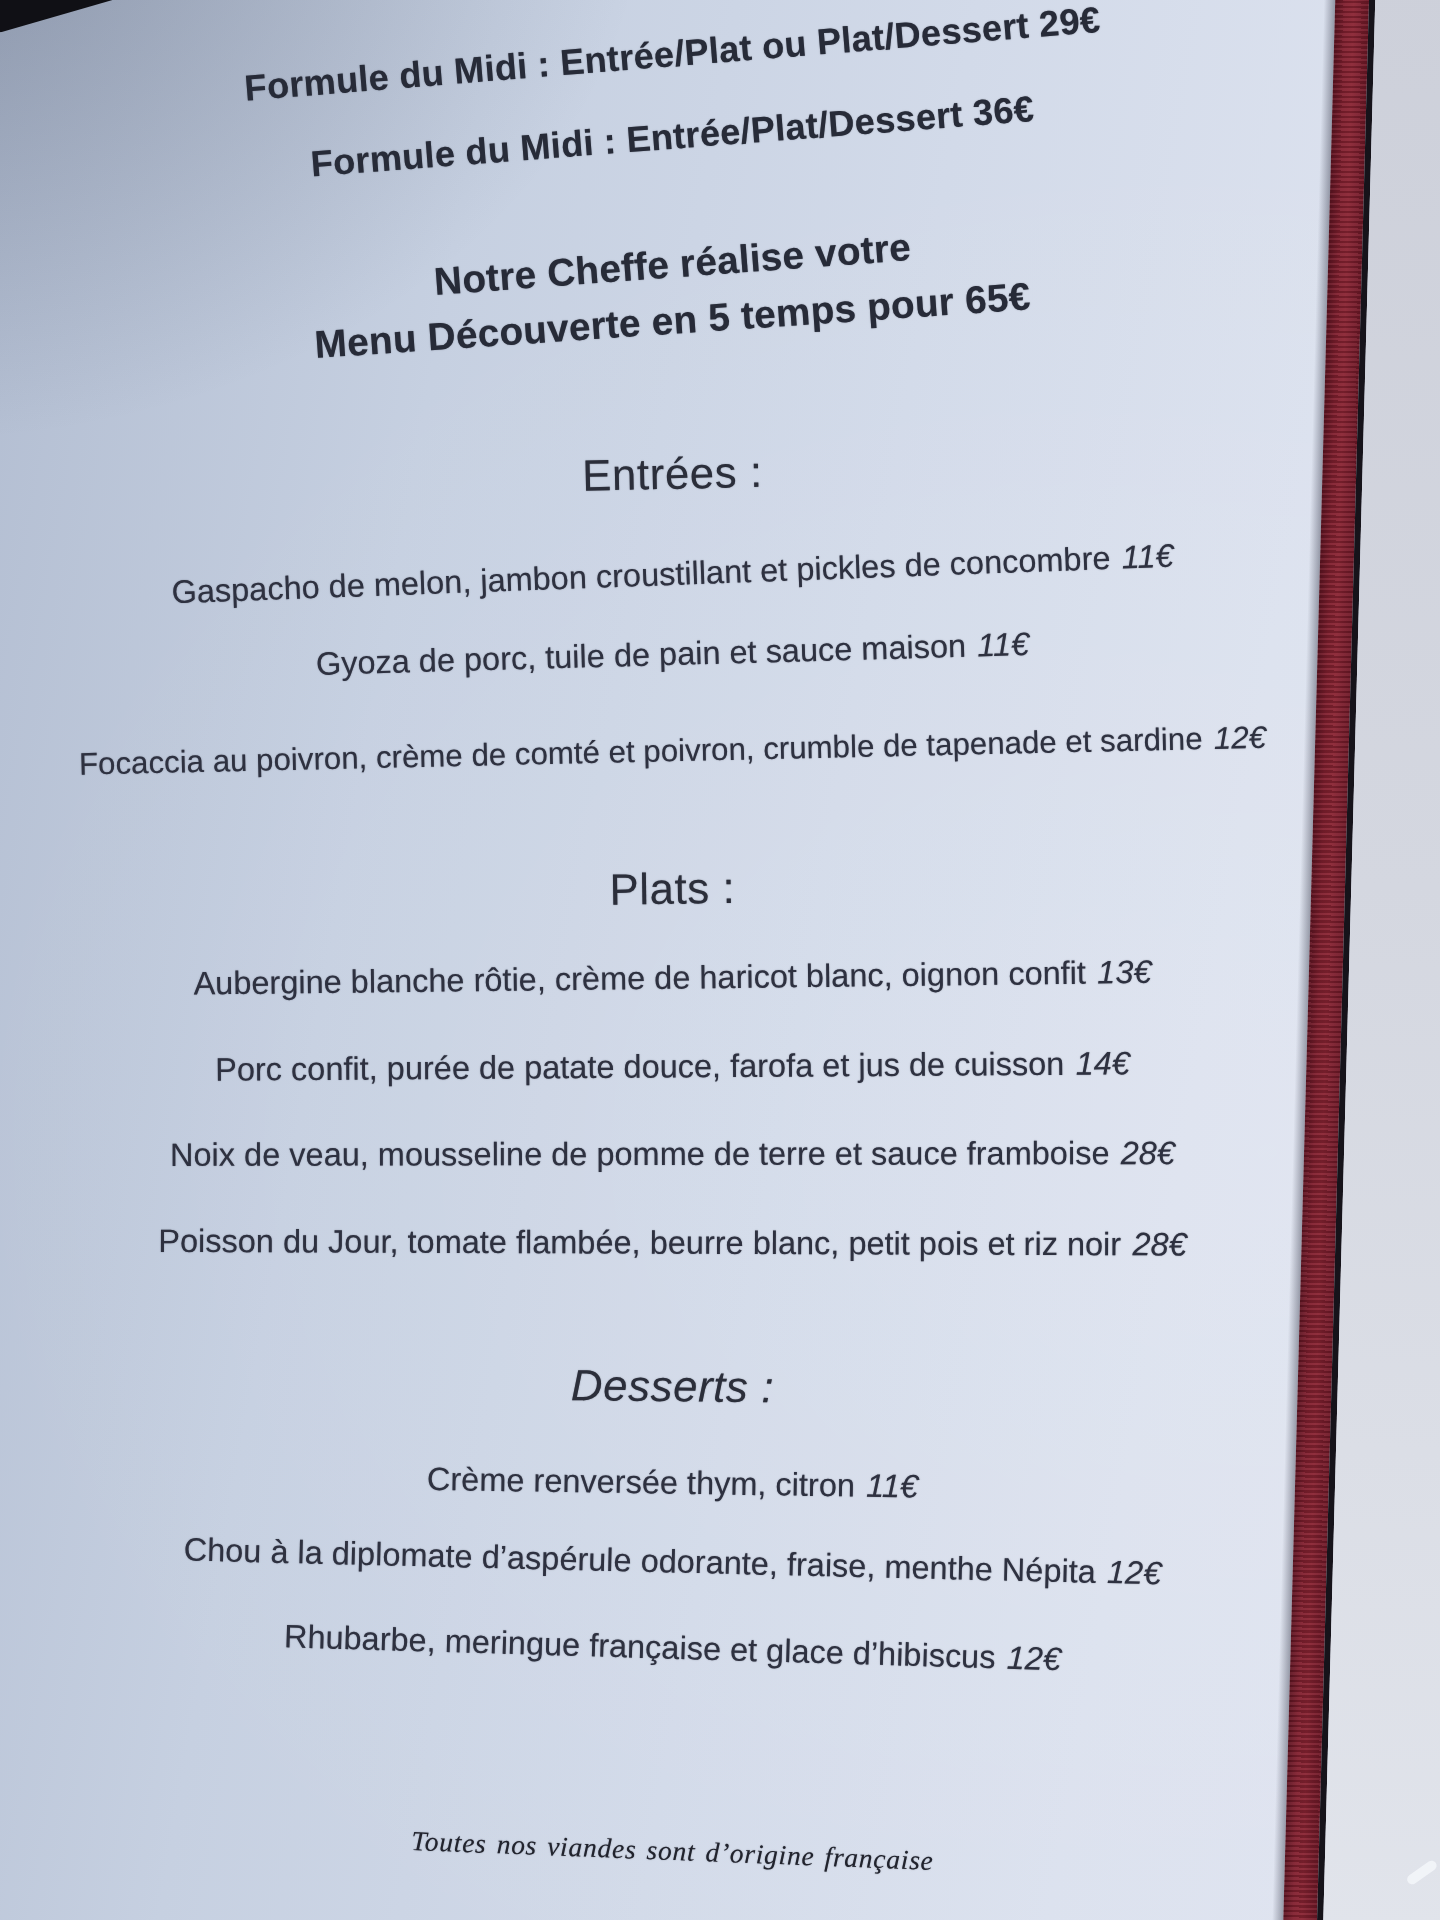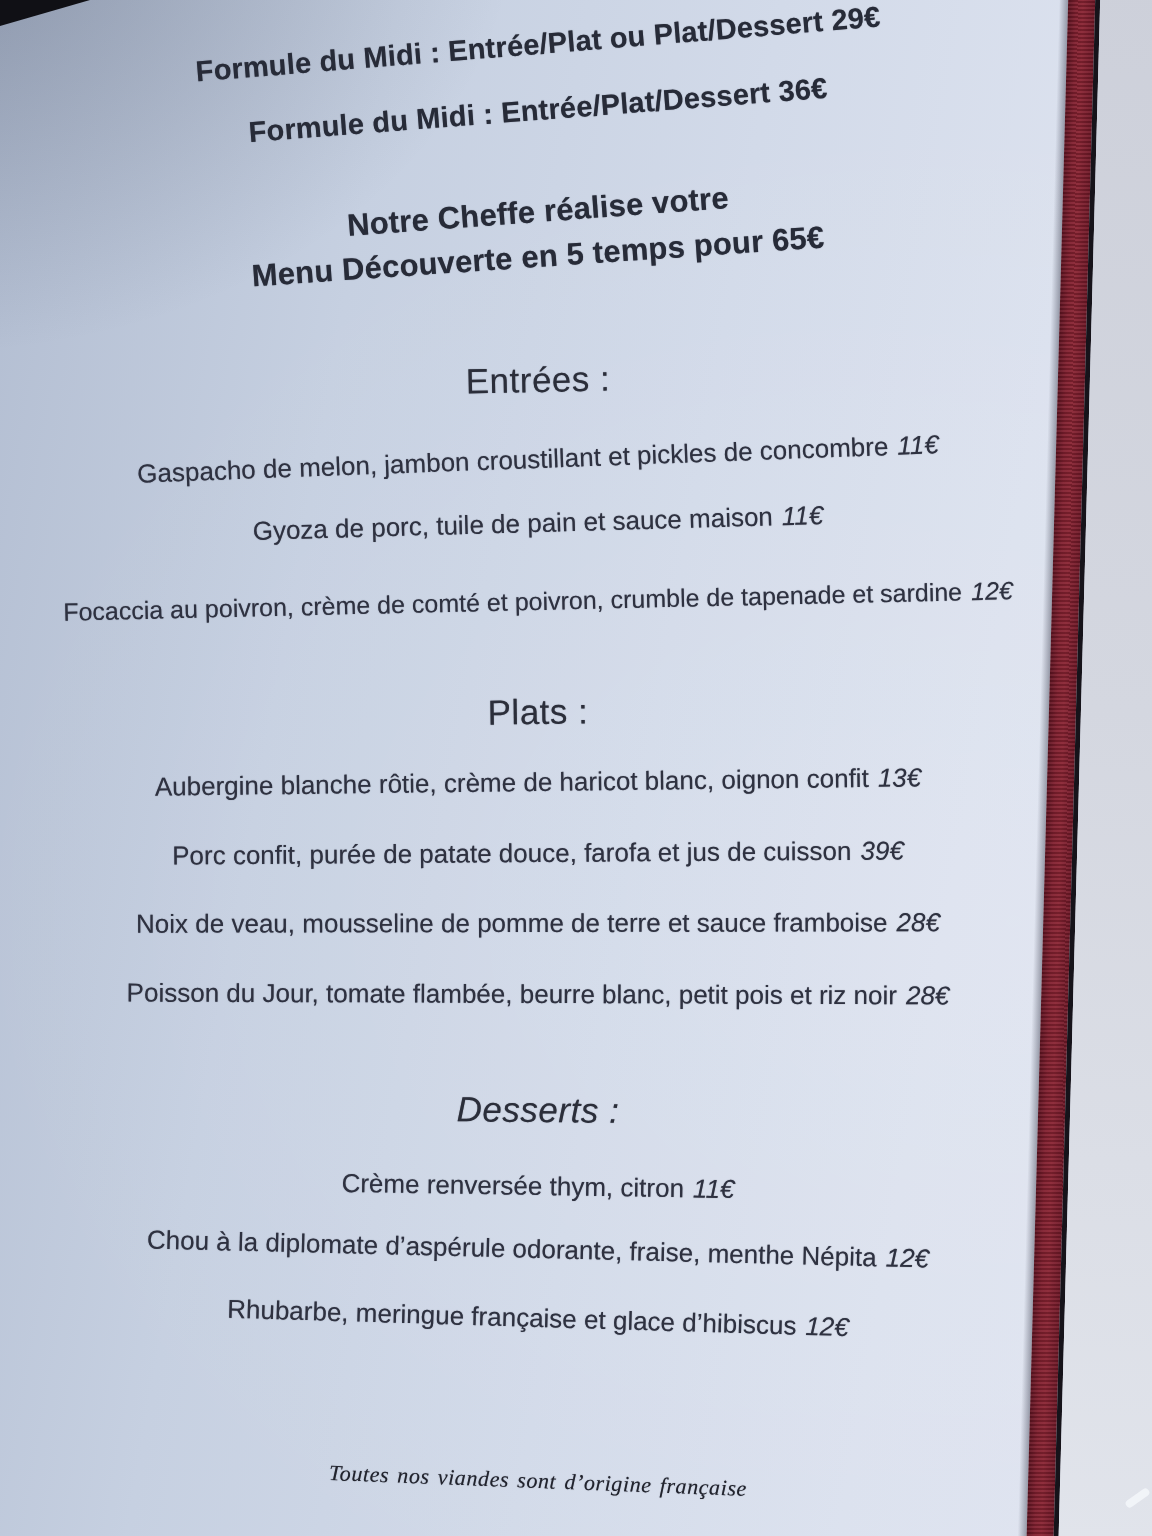--- a/index.html
+++ b/index.html
@@ -85,21 +85,21 @@
   <div class="line item" style="top:587px;font-size:25px;transform:rotate(-1.3deg);">
     <span>Focaccia au poivron, crème de comté et poivron, crumble de tapenade et sardine</span><span class="price">12€</span>
   </div>
 
   <div class="line sect" style="top:692px;transform:rotate(-0.8deg);">Plats :</div>
 
   <div class="line item" style="top:767px;transform:rotate(-0.7deg);">
     <span>Aubergine blanche rôtie, crème de haricot blanc, oignon confit</span><span class="price">13€</span>
   </div>
   <div class="line item" style="top:838px;transform:rotate(-0.4deg);">
-    <span>Porc confit, purée de patate douce, farofa et jus de cuisson</span><span class="price">39€</span>
+    <span>Porc confit, purée de patate douce, farofa et jus de cuisson</span><span class="price">14€</span>
   </div>
   <div class="line item" style="top:908px;transform:rotate(-0.1deg);">
     <span>Noix de veau, mousseline de pomme de terre et sauce framboise</span><span class="price">28€</span>
   </div>
   <div class="line item" style="top:979px;transform:rotate(0.2deg);">
     <span>Poisson du Jour, tomate flambée, beurre blanc, petit pois et riz noir</span><span class="price">28€</span>
   </div>
 
   <div class="line sect" style="top:1090px;font-style:italic;transform:rotate(0.6deg);">Desserts :</div>
 

